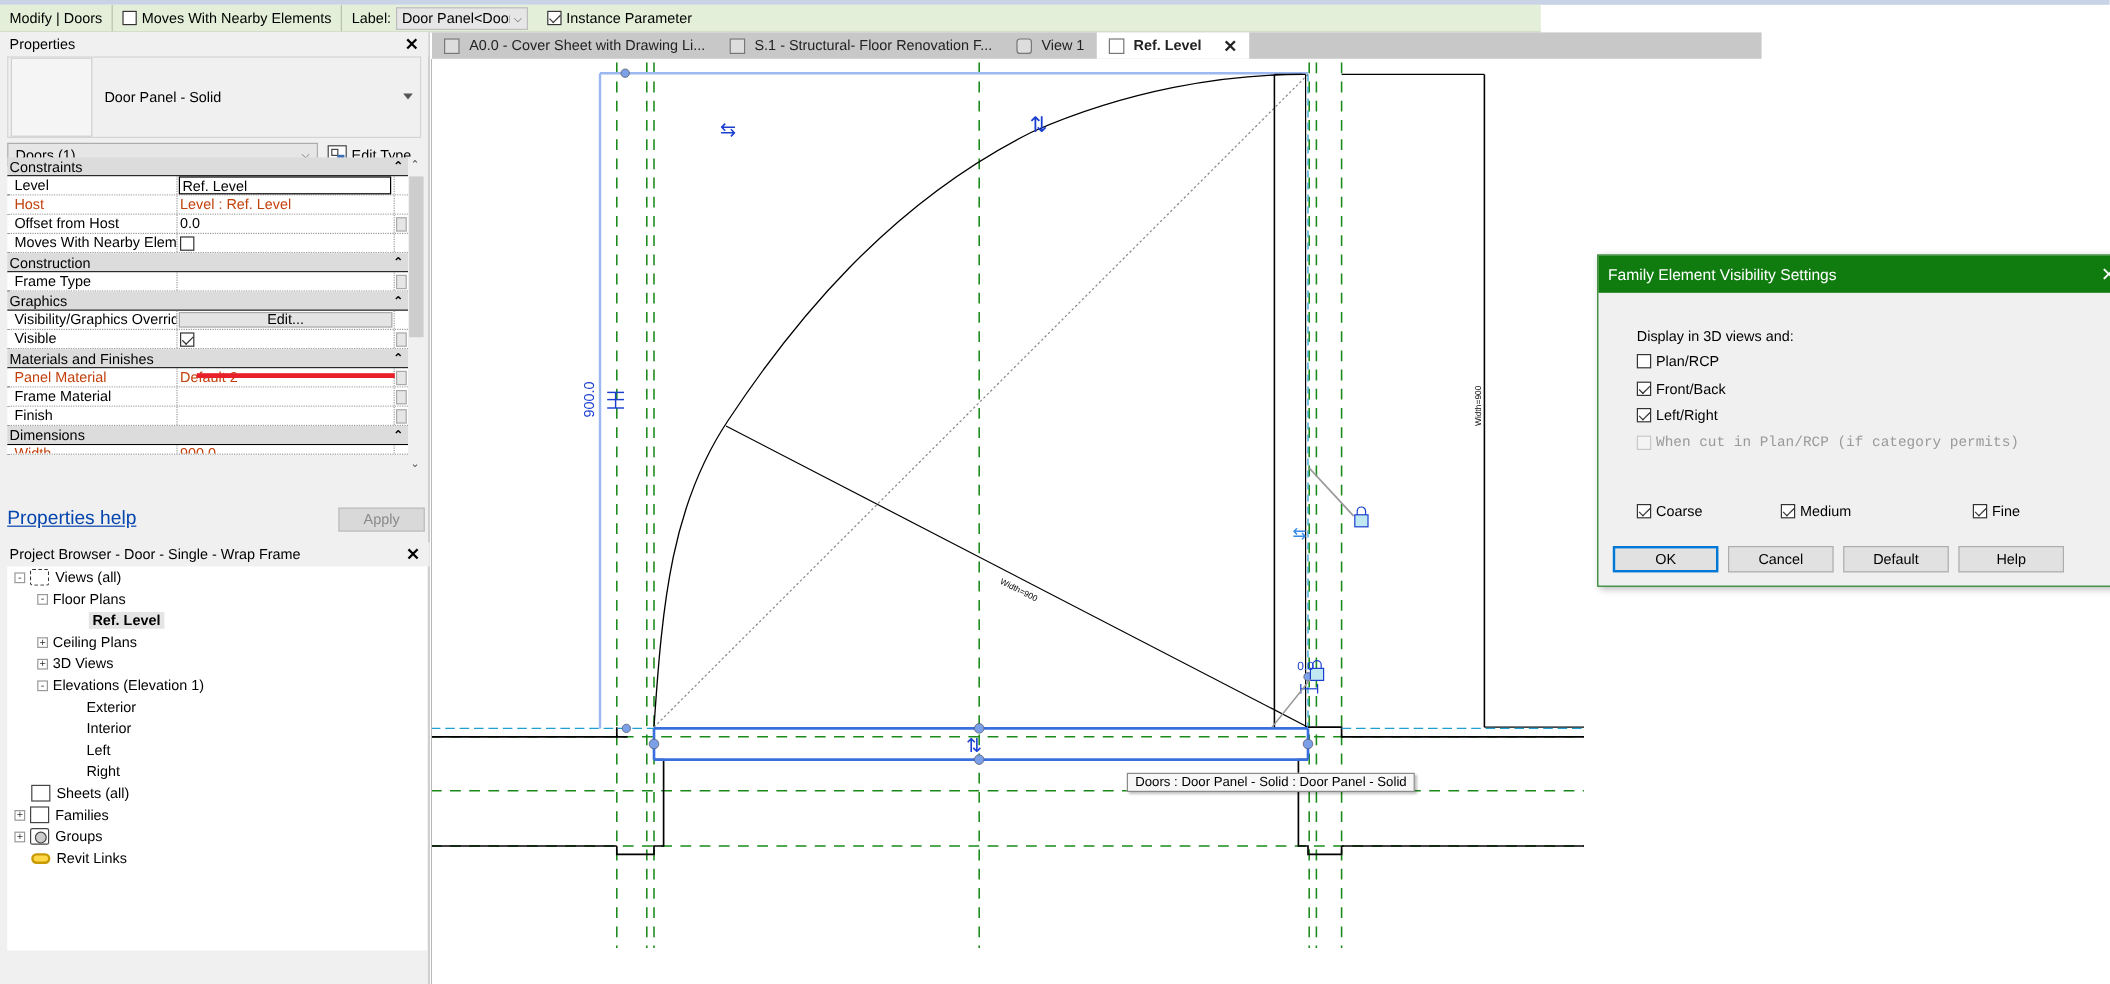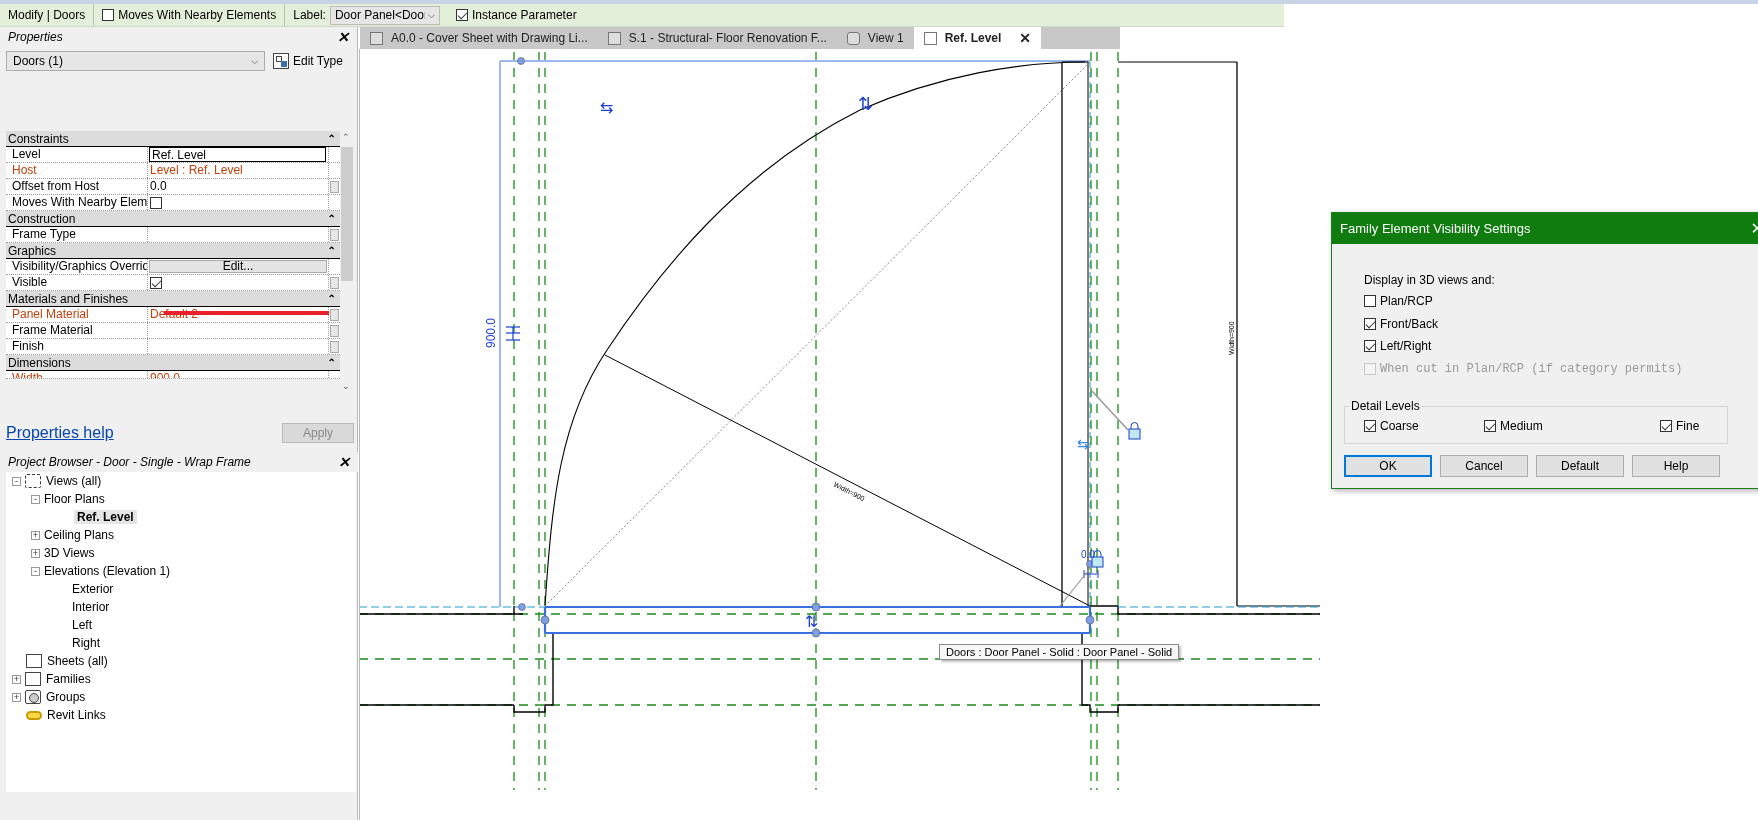--- a/index.html
+++ b/index.html
@@ -10,21 +10,21 @@
   .ribbon .seg.noborder { border-right: none; }
   .cb { display: inline-block; width: 12px; height: 12px; border: 1px solid #333; background: #fff; margin-right: 4px; position: relative; vertical-align: middle; }
   .cb.checked::after { content: ""; position: absolute; left: 3px; top: 0px; width: 4px; height: 8px; border-right: 1.5px solid #333; border-bottom: 1.5px solid #333; transform: rotate(45deg); }
   .cb.disabled { border-color: #c8c8c8; background: #f4f4f4; }
   .select-box { display: inline-flex; align-items: center; background: #e6e6e6; border: 1px solid #bcbcbc; height: 19px; padding: 0 4px; margin-left: 4px; width: 110px; overflow: hidden; }
   .select-box span.txt { flex: 1; overflow: hidden; white-space: nowrap; }
   .chev { font-size: 9px; color: #555; margin-left: 3px; }
 
   
   .left { position: absolute; left: 0; top: 27px; width: 358px; height: 793px; background: #f0f0f0; border-right: 1px solid #b8b8b8; }
-  .panel-title { height: 20px; display: flex; align-items: center; justify-content: space-between; padding: 0 8px; font-size: 12px; background: #f0f0f0; font-style: italic; }
+  .panel-title { height: 20px; display: flex; align-items: center; justify-content: space-between; padding: 0 8px; font-size: 12px; background: #f0f0f0; }
   .close-x { font-size: 14px; font-weight: bold; cursor: pointer; }
   .type-selector { margin: 0 6px; height: 68px; border: 1px solid #d4d4d4; background: #f0f0f0; display: flex; align-items: center; position: relative; }
   .type-thumb { width: 68px; height: 66px; border: 1px solid #cfcfcf; margin-left: 2px; background: #f5f5f5; }
   .type-name { margin-left: 10px; font-size: 12px; flex: 1; }
   .type-drop { position: absolute; right: 6px; top: 30px; width: 0; height: 0; border-left: 4px solid transparent; border-right: 4px solid transparent; border-top: 5px solid #555; }
   .filter-row { display: flex; align-items: center; margin: 4px 12px 0 6px; height: 20px; justify-content: center; }
   .filter-select { flex: 1; height: 20px; border: 1px solid #adadad; background: #e6e6e6; display: flex; align-items: center; padding: 0 6px; justify-content: space-between; }
   .edit-type { display: flex; align-items: center; margin-left: 8px; width: 72px; }
   .edit-type-icon { width: 16px; height: 16px; border: 1px solid #444; margin-right: 4px; position: relative; background: #fff; }
   .edit-type-icon::before { content: ""; position: absolute; left: 2px; top: 2px; width: 4px; height: 4px; border: 1px solid #444; }
@@ -56,21 +56,21 @@
   .ticon { width: 16px; height: 14px; margin-right: 5px; position: relative; }
   .ticon.views { border: 1px dashed #333; border-radius: 2px; }
   .ticon.sheets { border: 1px solid #444; background: #fff; }
   .ticon.families { border: 1px solid #444; }
   .ticon.groups { border: 1px solid #444; border-radius: 2px; }
   .ticon.groups::after { content: ""; position: absolute; left: 3px; top: 2px; width: 8px; height: 8px; border: 1px solid #444; border-radius: 50%; background: #ccc; }
   .ticon.links { border: 2px solid #c99a00; border-radius: 6px; height: 9px; background: #ffd84a; }
   .selected-item { background: #e5e5e5; font-weight: bold; padding: 0 3px; }
 
   
-  .tabs { position: absolute; left: 360px; top: 27px; width: 760px; height: 22px; background: #c8c8c8; display: flex; align-items: flex-end; }
+  .tabs { position: absolute; left: 360px; top: 27px; width: 1108px; height: 22px; background: #c8c8c8; display: flex; align-items: flex-end; }
   .tab { height: 22px; display: flex; align-items: center; padding: 0 10px; font-size: 12px; color: #222; white-space: nowrap; }
   .tab .ti { width: 13px; height: 13px; border: 1px solid #777; margin-right: 8px; background: #ddd; }
   .tab.active { background: #fff; font-weight: bold; }
   .tab.active .tx { margin-left: 18px; font-weight: bold; font-size: 14px; }
 
   .canvas { position: absolute; left: 359px; top: 49px; width: 1399px; height: 771px; }
   .tooltip { position: absolute; left: 939px; top: 644px; background: #f7f7f7; border: 1px solid #8a8a8a; padding: 1px 6px; font-size: 11px; white-space: nowrap; box-shadow: 2px 2px 2px rgba(0,0,0,0.25); }
 
   
   .dialog { position: absolute; left: 1331px; top: 212px; width: 442px; height: 277px; background: #f0f0f0; border: 1px solid #1e7d1e; box-shadow: 2px 2px 6px rgba(0,0,0,0.3); }
@@ -106,20 +106,25 @@
   <div class="seg noborder">
     <span class="cb checked"></span>
     <span>Instance Parameter</span>
   </div>
 </div>
 
 <div class="left">
   <div class="panel-title">
     <span>Properties</span>
     <span class="close-x">✕</span>
+  </div>
+  <div class="type-selector">
+    <div class="type-thumb"></div>
+    <span class="type-name">Door Panel - Solid</span>
+    <span class="type-drop"></span>
   </div>
   <div class="filter-row">
     <div class="filter-select">
       <span>Doors (1)</span>
       <span class="chev">⌵</span>
     </div>
     <div class="edit-type">
       <span class="edit-type-icon"></span>
       <span>Edit Type</span>
     </div>
@@ -424,32 +429,29 @@
       <span>Front/Back</span>
   </div>
   <div class="dlg-row" style="left:32px;top:126px;">
     <span class="cb checked"></span>
       <span>Left/Right</span>
   </div>
   <div class="dlg-row grey-text" style="left:32px;top:149px;">
     <span class="cb disabled"></span>
       <span>When cut in Plan/RCP (if category permits)</span>
   </div>
-  <div class="fieldset" style="left:12px;top:193px;width:384px;height:38px;">
-    <span class="legend">Detail Levels</span>
-  </div>
   <div class="dlg-row" style="left:32px;top:206px;">
     <span class="cb checked"></span>
       <span>Coarse</span>
   </div>
   <div class="dlg-row" style="left:152px;top:206px;">
     <span class="cb checked"></span>
       <span>Medium</span>
   </div>
-  <div class="dlg-row" style="left:288px;top:206px;padding-left:40px;">
+  <div class="dlg-row" style="left:272px;top:206px;padding-left:40px;">
     <span class="cb checked"></span>
       <span>Fine</span>
   </div>
   <div class="dlg-btn primary" style="left:12px;width:88px;">OK</div>
   <div class="dlg-btn" style="left:108px;width:88px;">Cancel</div>
   <div class="dlg-btn" style="left:204px;width:88px;">Default</div>
   <div class="dlg-btn" style="left:300px;width:88px;">Help</div>
 </div>
 
 </body></html>

